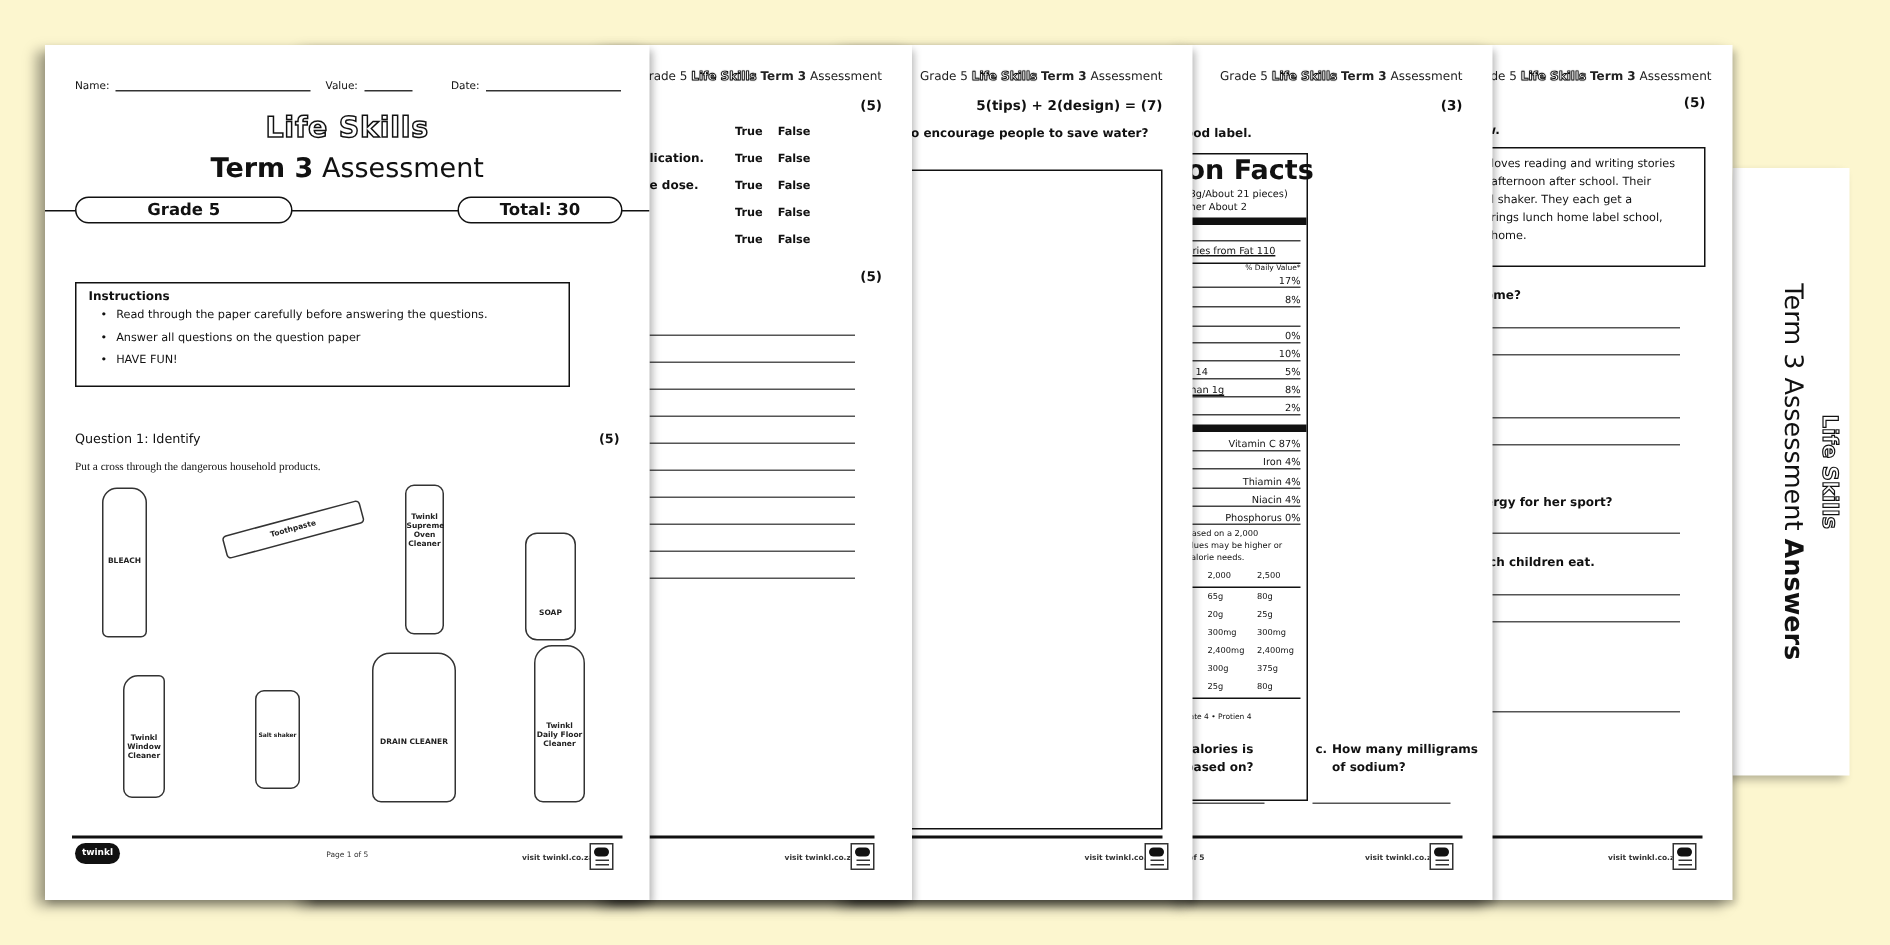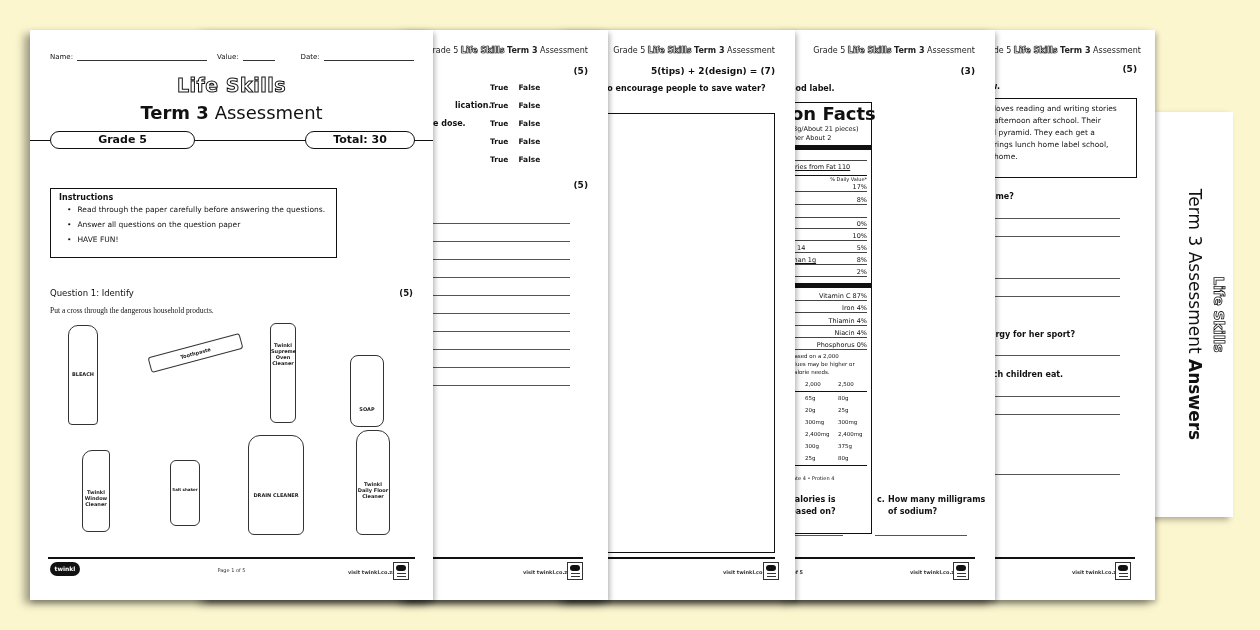--- a/index.html
+++ b/index.html
@@ -21,21 +21,21 @@
 
   
   #p1 { left: 30px; top: 30px; width: 403px; height: 570px; z-index: 10; }
   .p1-fields { position: absolute; top: 23px; left: 20px; font-size: 7px; display: flex; gap: 4px; }
   .p1-fields span.ln { display: inline-block; border-bottom: 1px solid #333; height: 8px; vertical-align: bottom; }
   .ls-title { position: absolute; top: 44px; left: 0; width: 100%; text-align: center; font-size: 19px; font-weight: bold; color: #fff; -webkit-text-stroke: 1px #111; letter-spacing: 0.5px; }
   .term-title { position: absolute; top: 72px; left: 0; width: 100%; text-align: center; font-size: 18px; }
   .term-title b { font-weight: bold; }
   .band { position: absolute; top: 110px; left: 0; width: 100%; height: 1px; background: #111; }
   .pill { position: absolute; top: 101px; height: 18px; border: 1.5px solid #111; border-radius: 9px; background: #fff; font-size: 11px; font-weight: bold; text-align: center; line-height: 15px; }
-  .instr { position: absolute; left: 20px; top: 158px; width: 287px; height: 70px; border: 1px solid #111; padding: 4px 8px; font-size: 7.5px; }
+  .instr { position: absolute; left: 20px; top: 158px; width: 330px; height: 70px; border: 1px solid #111; padding: 4px 8px; font-size: 7.5px; }
   .instr .t { font-weight: bold; font-size: 8px; margin-bottom: 3px; }
   .instr li { list-style: none; margin: 0 0 6px 8px; }
   .instr li::before { content: "•"; margin-right: 6px; }
   .q1 { position: absolute; left: 20px; top: 258px; font-size: 8.5px; font-weight: normal; }
   .q1m { position: absolute; right: 20px; top: 258px; font-size: 8.5px; font-weight: bold; }
   .q1d { position: absolute; left: 20px; top: 276px; font-size: 7.5px; font-family: Liberation Serif, serif; }
   .prod { position: absolute; border: 1.2px solid #333; background: #fff; font-size: 5px; font-weight: bold; text-align: center; color: #222; }
   .prod span { display: block; }
   .twinkl-logo { position: absolute; left: 20px; top: 532px; width: 30px; height: 14px; background: #111; color: #fff; border-radius: 7px; font-size: 6px; font-weight: bold; text-align: center; line-height: 14px; }
   .pagenum { position: absolute; top: 537px; left: 0; width: 100%; text-align: center; font-size: 5px; color: #333; }
@@ -74,21 +74,21 @@
   </div>
 </div>
 
 <div class="page" id="p5">
   <div class="hdr"><span>Grade 5</span> <span class="ls">Life Skills</span> <b>Term 3</b> <span>Assessment</span></div>
   <div class="mark" style="right:18px;top:34px;">(5)</div>
   <div class="cut" style="left:200px;top:52px;">w.</div>
   <div class="story" style="left:185px;top:68px;width:162px;height:80px;">
     <div style="padding-left:12px">loves reading and writing stories</div>
     <div style="padding-left:12px">afternoon after school. Their</div>
-    <div style="padding-left:12px">l pyramid. They each get a</div>
+    <div style="padding-left:12px">l shaker. They each get a</div>
     <div style="padding-left:12px">rings lunch home label school,</div>
     <div style="padding-left:12px">home.</div>
   </div>
   <div class="cut" style="left:200px;top:162px;">ome?</div>
   <div class="rule" style="left:195px;top:188px;width:135px;"></div>
   <div class="rule" style="left:195px;top:206px;width:135px;"></div>
   <div class="rule" style="left:195px;top:248px;width:135px;"></div>
   <div class="rule" style="left:195px;top:266px;width:135px;"></div>
   <div class="cut" style="left:200px;top:300px;">ergy for her sport?</div>
   <div class="rule" style="left:195px;top:325px;width:135px;"></div>
@@ -176,21 +176,21 @@
   <div class="answer-box" style="left:200px;top:83px;width:170px;height:440px;"></div>
   <div class="ftr-line" style="left:200px;top:527px;width:170px;"></div>
   <div class="visit" style="left:318px;top:539px;">visit twinkl.co.za</div>
   <div class="badge" style="left:358px;top:532px;"></div>
 </div>
 
 <div class="page" id="p2">
   <div class="hdr" style="right:20px"><span>Grade 5</span> <span class="ls">Life Skills</span> <b>Term 3</b> <span>Assessment</span></div>
   <div class="mark" style="right:20px;top:36px;">(5)</div>
   <div class="tf" style="left:285px;top:53px;"><span>True</span><span>False</span></div>
-  <div class="cut" style="left:228px;top:71px;margin-left:22px;">lication.</div>
+  <div class="cut" style="left:228px;top:71px;">lication.</div>
   <div class="tf" style="left:285px;top:71px;"><span>True</span><span>False</span></div>
   <div class="cut" style="left:228px;top:89px;">e dose.</div>
   <div class="tf" style="left:285px;top:89px;"><span>True</span><span>False</span></div>
   <div class="tf" style="left:285px;top:107px;"><span>True</span><span>False</span></div>
   <div class="tf" style="left:285px;top:125px;"><span>True</span><span>False</span></div>
   <div class="mark" style="right:20px;top:150px;">(5)</div>
   <div class="rule" style="left:228px;top:193px;width:137px;"></div>
   <div class="rule" style="left:228px;top:211px;width:137px;"></div>
   <div class="rule" style="left:228px;top:229px;width:137px;"></div>
   <div class="rule" style="left:228px;top:247px;width:137px;"></div>

